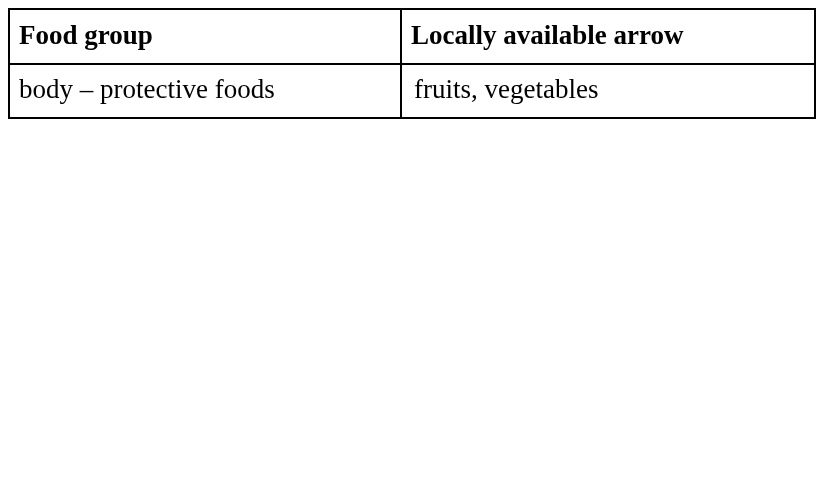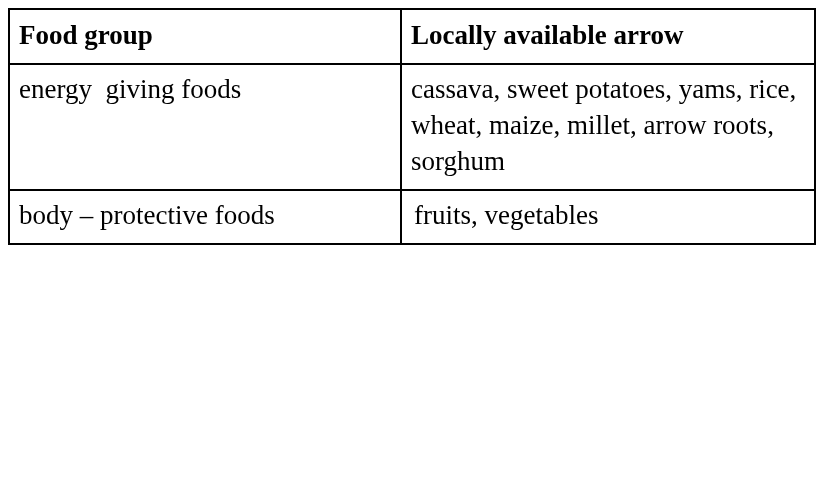--- a/index.html
+++ b/index.html
@@ -74,23 +74,19 @@
       <col class="col-group">
       <col class="col-foods">
     </colgroup>
     <thead>
       <tr>
         <th>Food group</th>
         <th>Locally available arrow</th>
       </tr>
     </thead>
     <tbody>
-      <tr class="row-energy">
-        <td class="group-cell">energy  giving foods</td>
-        <td class="foods-cell">cassava, sweet potatoes, yams, rice, wheat, maize, millet, arrow roots, sorghum</td>
-      </tr>
       <tr class="row-protective">
         <td class="group-cell">body – protective foods</td>
         <td class="foods-cell">fruits, vegetables</td>
       </tr>
     </tbody>
   </table>
 </div>
 
 </body></html>

